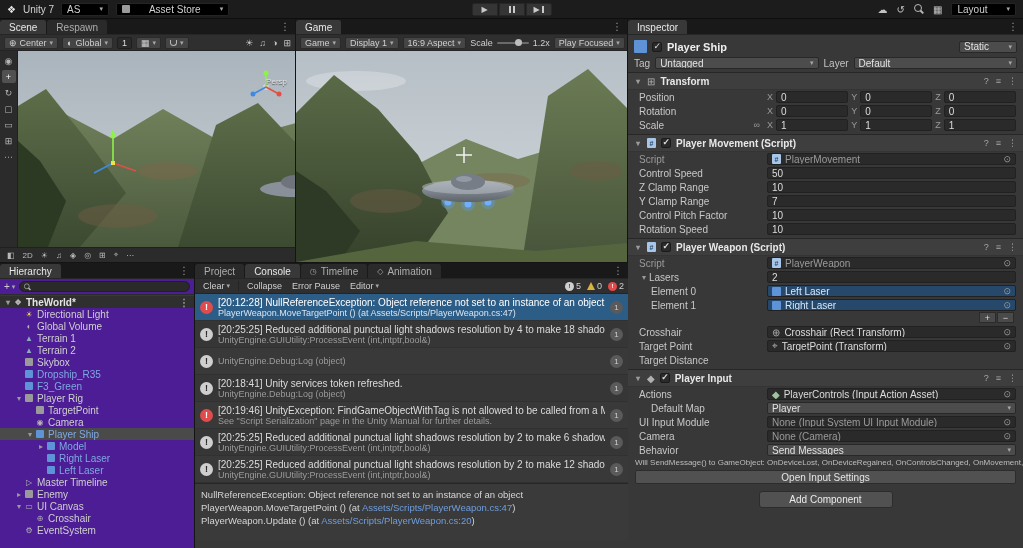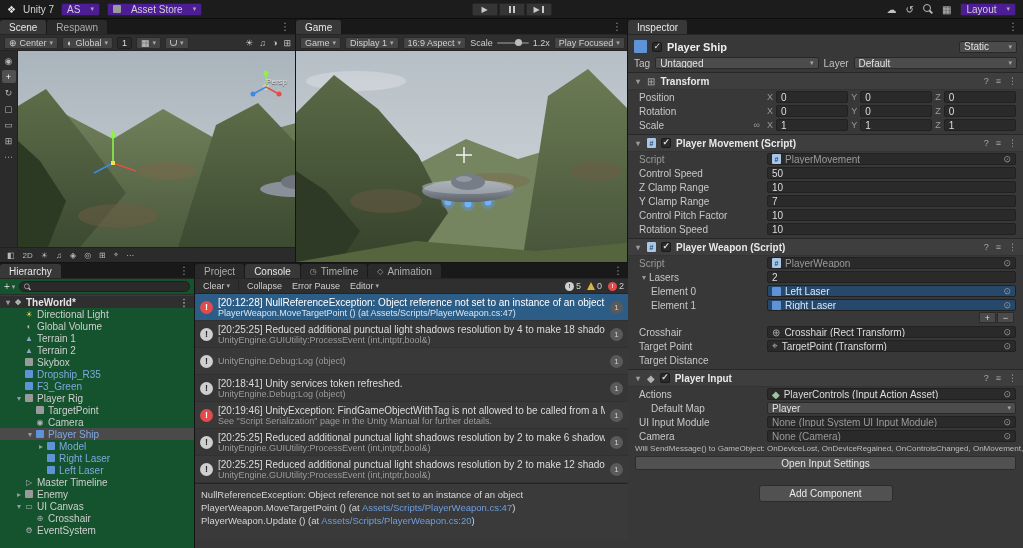--- a/index.html
+++ b/index.html
@@ -2,21 +2,21 @@
 <html><head>
 <meta charset="utf-8">
 <style>
   *{box-sizing:border-box;margin:0;padding:0}
   html,body{width:1023px;height:548px;overflow:hidden}
   body{position:relative;background:#282828;font-family:"Liberation Sans",sans-serif;font-size:10px;color:#d2d2d2;-webkit-user-select:none;user-select:none}
   .panel{position:absolute;overflow:hidden}
   
   #topbar{left:0;top:0;width:1023px;height:19px;background:#1c1c1c;border-bottom:1px solid #0e0e0e;display:flex;align-items:center;gap:7px;padding:0 7px}
   .ulogo{color:#e6e6e6;font-size:10px}
-  .chip{display:flex;align-items:center;gap:10px;background:#4c1d95;border:1px solid #242424;border-radius:2px;height:13px;padding:0 5px;color:#cfcfcf}
+  .chip{display:flex;align-items:center;gap:19px;background:#000000;border:1px solid #242424;border-radius:2px;height:13px;padding:0 5px;color:#cfcfcf}
   .caret{font-size:7px;color:#a8a8a8}
   .playctr{position:absolute;left:50%;transform:translateX(-50%);display:flex;gap:1px}
   .ctrl{width:26px;height:13px;background:#353535;border:1px solid #262626;display:flex;align-items:center;justify-content:center;color:#c9c9c9;font-size:8px}
   .ctrl:first-child{border-radius:2px 0 0 2px}.ctrl:last-child{border-radius:0 2px 2px 0}
   .pbars{display:flex;gap:2px}.pbars i{display:block;width:2px;height:7px;background:#c9c9c9}
   .stepbar{display:inline-block;width:2px;height:7px;background:#c9c9c9;margin-left:2px}
   .tb-right{margin-left:auto;display:flex;align-items:center;gap:9px;color:#c2c2c2}
   .search-ico{width:10px;height:10px;position:relative;display:inline-block}
   .search-ico::before{content:"";position:absolute;left:0;top:0;width:6px;height:6px;border:1.4px solid #b8b8b8;border-radius:50%}
   .search-ico::after{content:"";position:absolute;left:6px;top:7px;width:4px;height:1.5px;background:#b8b8b8;transform:rotate(45deg)}
@@ -40,21 +40,21 @@
   .vpwrap{display:flex;height:196px}
   .tools{width:18px;background:#2b2b2b;border-right:1px solid #202020;display:flex;flex-direction:column;align-items:center;padding-top:3px;gap:3px}
   .tool{width:14px;height:13px;display:flex;align-items:center;justify-content:center;color:#b5b5b5;font-size:9px;border-radius:2px}
   .tool.active{background:#515151;color:#fff}
   .vp{position:relative;flex:1;overflow:hidden}
   .vp svg{display:block}
   .persp{position:absolute;right:8px;top:26px;color:#e2e2e2;font-size:8px;text-shadow:0 1px 1px rgba(0,0,0,.6)}
   .sbottom{height:15px;background:#2b2b2b;border-top:1px solid #202020;display:flex;align-items:center;gap:8px;padding:0 7px;color:#b9b9b9;font-size:8px}
   .gvp{position:relative;height:211px;overflow:hidden}
   
-  #hier{left:0;top:262px;width:195px;height:286px;background:#14532d;border-right:1px solid #141414;border-top:1px solid #141414}
+  #hier{left:0;top:262px;width:195px;height:286px;background:#4c1d95;border-right:1px solid #141414;border-top:1px solid #141414}
   .hsearch{height:16px;display:flex;align-items:center;gap:4px;padding:0 4px;border-bottom:1px solid #2c2c2c}
   .plusbtn{display:flex;align-items:center;gap:2px;color:#cfcfcf;font-size:10px}
   .sfield{flex:1;height:11px;background:#2a2a2a;border:1px solid #1f1f1f;border-radius:6px;display:flex;align-items:center;gap:3px;padding:0 4px}
   .mini-search{transform:scale(.7);transform-origin:left center}
   .htree{height:254px;padding-top:1px;overflow:hidden}
   .hrow{height:12px;display:flex;align-items:center;white-space:nowrap;color:#cfcfcf}
   .hrow.scene-row{background:#2f2f2f;font-weight:bold;color:#e4e4e4}
   .hrow.sel{background:#4a4a4a}
   .harrow{width:10px;text-align:center;color:#9a9a9a;font-size:8px;flex-shrink:0}
   .hic{width:10px;margin-right:3px;flex-shrink:0;display:inline-flex;align-items:center;justify-content:center;font-size:8px;color:#b5b5b5}
@@ -111,21 +111,21 @@
   .picker{margin-left:auto;color:#9a9a9a;font-size:9px;flex-shrink:0}
   .axg{flex:1;display:flex;align-items:center;gap:3px;min-width:0}
   .axl{color:#9a9a9a;font-size:9px}
   .linkico{color:#9a9a9a;margin-left:auto;padding-right:3px;font-size:9px}
   .scrico{width:9px;height:10px;background:#a7c6e8;border-radius:1px;color:#2b4a6b;font-size:7px;display:flex;align-items:center;justify-content:center;flex-shrink:0;font-weight:bold}
   .pmrow{height:13px;display:flex;justify-content:flex-end;padding:0 9px;gap:1px}
   .pmbtn{width:17px;height:11px;background:#4a4a4a;border:1px solid #2b2b2b;color:#ddd;display:flex;align-items:center;justify-content:center;font-size:9px}
   .helprow{padding:1px 7px;font-size:8px;color:#bdbdbd;white-space:nowrap;overflow:hidden}
   .ibtnrow{display:flex;gap:3px;padding:2px 7px}
   .ibtn{flex:1;height:14px;background:#515151;border:1px solid #2c2c2c;border-radius:2px;display:flex;align-items:center;justify-content:center;color:#e5e5e5}
-  .addcomp{width:134px;height:17px;margin:13px auto 0 auto;background:#515151;border:1px solid #2c2c2c;border-radius:3px;display:flex;align-items:center;justify-content:center;color:#ebebeb}
+  .addcomp{width:134px;height:17px;margin:5px auto 0 auto;background:#515151;border:1px solid #2c2c2c;border-radius:3px;display:flex;align-items:center;justify-content:center;color:#ebebeb}
   .gap2{height:2px}
 </style>
 </head>
 <body>
 
 <div id="topbar">
   <span class="ulogo">❖</span>
   <span>Unity 7</span>
   <span class="chip">
       <span>AS</span>
@@ -849,20 +849,27 @@
           <span class="picker">⊙</span>
         </span>
     </div>
     <div class="irow">
       <span class="ilab">Camera</span>
       <span class="ifield grey">
           <span>None (Camera)</span>
           <span class="picker">⊙</span>
         </span>
     </div>
+    <div class="irow">
+      <span class="ilab">Behavior</span>
+      <span class="idrop">
+          <span>Send Messages</span>
+          <span class="caret">▾</span>
+        </span>
+    </div>
     <div class="helprow">Will SendMessage() to GameObject: OnDeviceLost, OnDeviceRegained, OnControlsChanged, OnMovement, OnFire</div>
     <div class="ibtnrow">
       <span class="ibtn">Open Input Settings</span>
     </div>
 
     <div class="addcomp">Add Component</div>
   </div>
 </div>
 
 </body></html>

